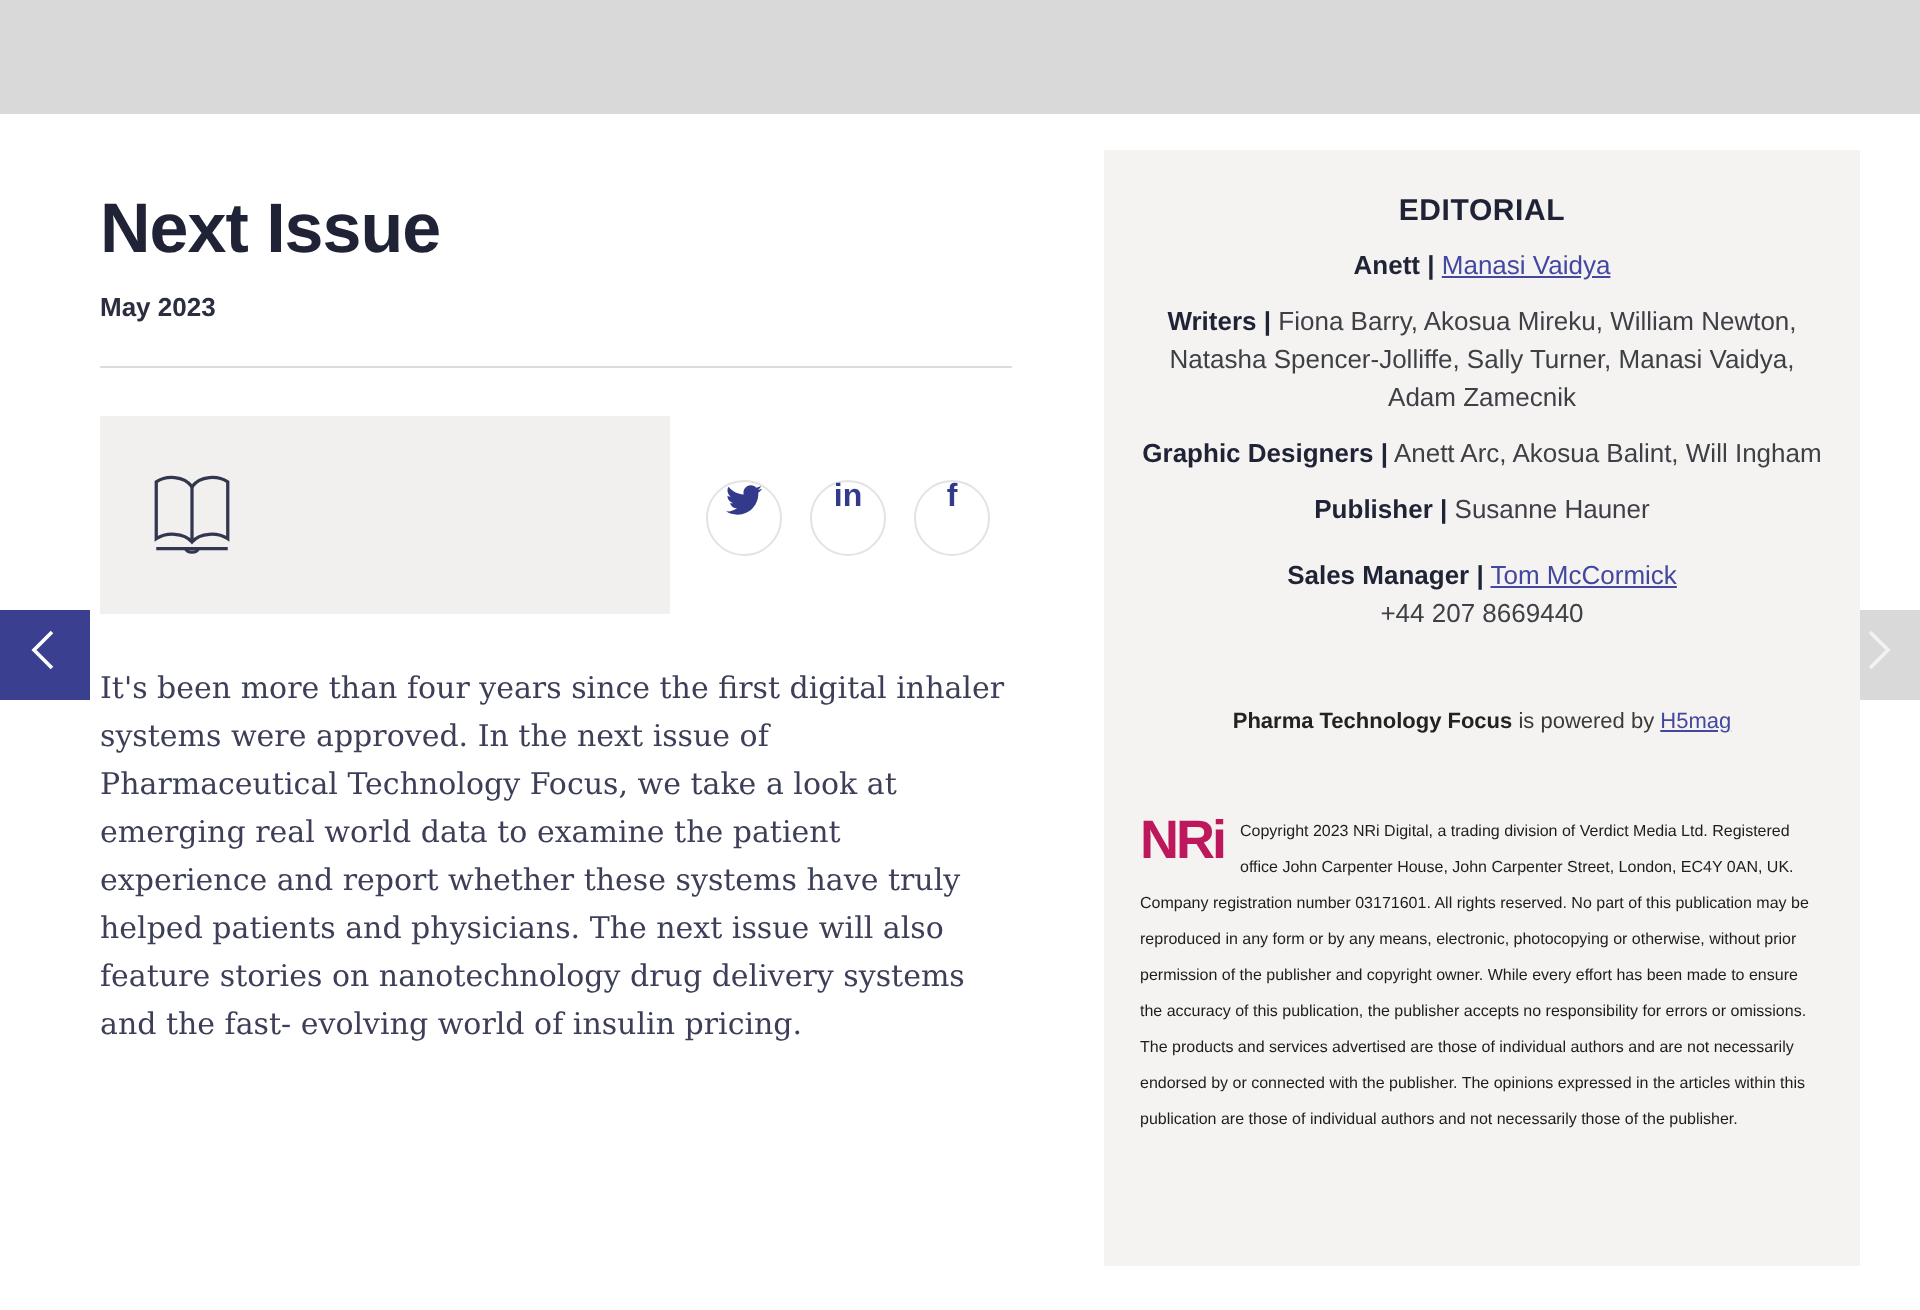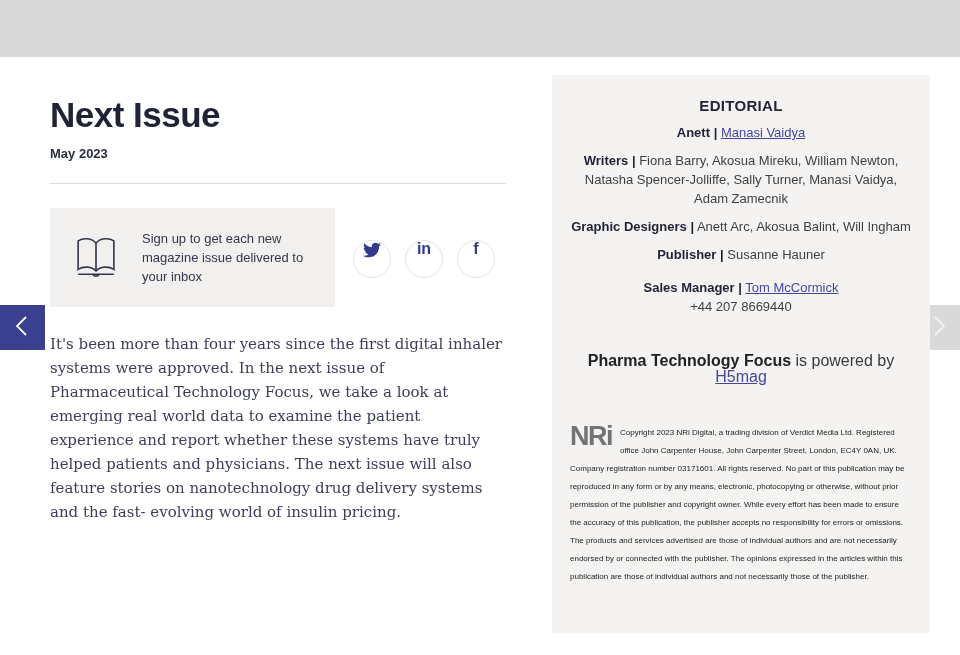--- a/index.html
+++ b/index.html
@@ -67,28 +67,28 @@
   .panel-heading {
     font-size: 15px; font-weight: 800; color: #1f2335; letter-spacing: 0.3px;
   }
   .credit-row { margin-top: 9px; font-size: 13px; line-height: 19px; color: #3f3f46; }
   .credit-row:first-of-type { margin-top: 14px; }
   .credit-label { font-weight: 800; color: #1f2335; }
   .credit-sep { font-weight: 800; color: #1f2335; }
   a.link, .link { color: #4347a0; text-decoration: underline; cursor: pointer; }
   .adv-heading { margin-top: 23px; }
   .phone-line { margin-top: 0; font-size: 13px; line-height: 19px; color: #3f3f46; }
-  .powered-block { margin-top: 37px; font-size: 16px; line-height: 16px; color: #3a3a3a; }
+  .powered-block { margin-top: 37px; font-size: 11px; line-height: 16px; color: #3a3a3a; }
   .bold-name { font-weight: 800; color: #222; }
 
   .copyright-block {
     margin-top: 36px; text-align: left; overflow: hidden;
   }
   .nri-logo {
-    float: left; font-size: 27px; font-weight: 900; color: #737373;
+    float: left; font-size: 27px; font-weight: 900; color: #be185d;
     letter-spacing: -1.5px; line-height: 26px; margin-right: 8px; margin-top: 2px;
     font-family: "Liberation Sans", sans-serif;
   }
   .copyright-text {
     font-size: 8px; line-height: 9.8px; color: #1d1d1d; text-align: justify;
   }
 </style>
 </head>
 <body>
 
@@ -118,21 +118,20 @@
 
 <div class="signup-box">
   <span class="book-icon">
     <svg viewBox="0 0 64 60" width="52" height="58" fill="none" stroke="#32374f" stroke-width="2">
       <path d="M32 12 C27 5 16 5 10 9 L10 44 C16 40 27 40 32 46 C37 40 48 40 54 44 L54 9 C48 5 37 5 32 12 Z"></path>
       <path d="M32 12 L32 46"></path>
       <path d="M10 50 L54 50"></path>
       <path d="M28 50 C29 53 35 53 36 50"></path>
     </svg>
   </span>
-  <span class="signup-text">Sign up to get each new magazine issue delivered to your inbox</span>
 </div>
 
 <div class="social-row">
   <div class="social-btn">
     <span>
       <svg width="18" height="18" viewBox="0 0 24 24" fill="#333a8c">
         <path d="M23.954 4.569c-.885.389-1.83.654-2.825.775 1.014-.611 1.794-1.574 2.163-2.723-.951.555-2.005.959-3.127 1.184-.896-.959-2.173-1.559-3.591-1.559-2.717 0-4.92 2.203-4.92 4.917 0 .39.045.765.127 1.124C7.691 8.094 4.066 6.13 1.64 3.161c-.427.722-.666 1.561-.666 2.475 0 1.71.87 3.213 2.188 4.096-.807-.026-1.566-.248-2.228-.616v.061c0 2.385 1.693 4.374 3.946 4.827-.413.111-.849.171-1.296.171-.314 0-.615-.03-.916-.086.631 1.953 2.445 3.377 4.604 3.417-1.68 1.319-3.809 2.105-6.102 2.105-.39 0-.779-.023-1.17-.067 2.189 1.394 4.768 2.209 7.557 2.209 9.054 0 13.999-7.496 13.999-13.986 0-.209 0-.42-.015-.63.961-.689 1.8-1.56 2.46-2.548l-.047-.02z"></path>
       </svg>
     </span>
   </div>

